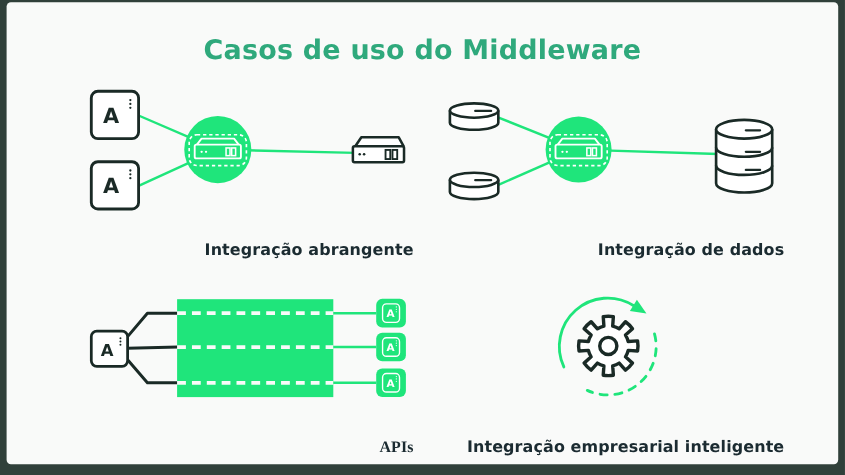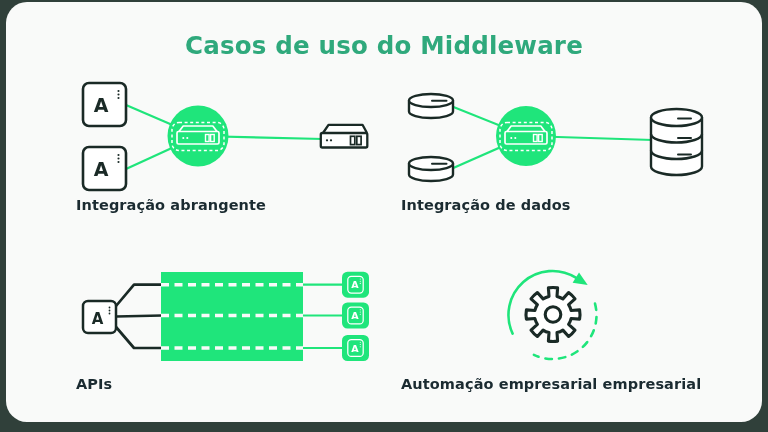--- a/index.html
+++ b/index.html
@@ -1,30 +1,30 @@
 <!DOCTYPE html>
 <html><head>
 <meta charset="utf-8">
 <style>
   html,body{margin:0;padding:0;width:768px;height:432px;overflow:hidden;
     background:#30403a;font-family:"DejaVu Sans","Liberation Sans",sans-serif;}
   .card{position:absolute;left:6px;right:6px;top:2px;bottom:10px;
-    background:#f9faf9;border-radius:21px;}
+    background:#f9faf9;border-radius:4px;}
   .title{position:absolute;left:0;right:0;top:29px;text-align:center;
     font-size:24.5px;font-weight:700;color:#2fa97c;letter-spacing:.2px;}
   .q{position:absolute;}
   .q1{left:70px;top:76px;width:300px;height:126px;}
   .q2{left:395px;top:76px;width:312px;height:126px;}
   .q3{left:70px;top:260px;width:300px;height:108px;}
   .q4{left:495px;top:258px;width:112px;height:112px;}
-  .label{position:absolute;text-align:left;font-weight:700;font-size:14.5px;
-    color:#1b2b31;letter-spacing:.1px;}
+  .label{position:absolute;text-align:right;font-weight:700;font-size:14.5px;
+    color:#1b2b31;letter-spacing:.1px;margin-top:23px;}
   .l1{left:70px;top:195px;width:300px;}
   .l2{left:395px;top:195px;width:312px;}
-  .l3{left:70px;top:374px;width:300px;}
+  .l3{left:70px;top:374px;width:300px;font-family:Liberation Serif, serif;}
   .l4{left:395px;top:374px;width:312px;}
   svg text{font-family:"DejaVu Sans","Liberation Sans",sans-serif;font-weight:bold;}
 </style>
 </head>
 <body>
 
 <div class="card">
 
   <div class="title">Casos de uso do Middleware</div>
 
@@ -142,15 +142,15 @@
       <polygon points="86.7,25.1 71.6,22.8 78,12.6" fill="#1fe57b"></polygon>
       <path d="M94,43.6 A44,44 0 0 1 32.9,94.9" fill="none" stroke="#1fe57b" stroke-width="2.6" stroke-linecap="round" stroke-dasharray="6.5,7"></path>
     </g>
     <path id="gear" d="M70.1,50.5L78.6,49.9A27,27 0 0 1 78.6,59.1L70.1,58.5A18.5,18.5 0 0 1 67.6,64.4L67.6,64.4L74.0,70.1A27,27 0 0 1 67.6,76.5L61.9,70.1A18.5,18.5 0 0 1 56.0,72.6L56.0,72.6L56.6,81.1A27,27 0 0 1 47.4,81.1L48.0,72.6A18.5,18.5 0 0 1 42.1,70.1L42.1,70.1L36.4,76.5A27,27 0 0 1 30.0,70.1L36.4,64.4A18.5,18.5 0 0 1 33.9,58.5L33.9,58.5L25.4,59.1A27,27 0 0 1 25.4,49.9L33.9,50.5A18.5,18.5 0 0 1 36.4,44.6L36.4,44.6L30.0,38.9A27,27 0 0 1 36.4,32.5L42.1,38.9A18.5,18.5 0 0 1 48.0,36.4L48.0,36.4L47.4,27.9A27,27 0 0 1 56.6,27.9L56.0,36.4A18.5,18.5 0 0 1 61.9,38.9L61.9,38.9L67.6,32.5A27,27 0 0 1 74.0,38.9L67.6,44.6A18.5,18.5 0 0 1 70.1,50.5Z" fill="#ffffff" stroke="#1a2a26" stroke-width="3.1" stroke-linejoin="round"></path>
     <circle cx="52" cy="54.5" r="7.8" fill="#ffffff" stroke="#1a2a26" stroke-width="3.1"></circle>
   </svg>
 
   <div class="label l1">Integração abrangente</div>
   <div class="label l2">Integração de dados</div>
   <div class="label l3">APIs</div>
-  <div class="label l4">Automação empresarial empresarial</div>
+  <div class="label l4">Integração empresarial inteligente</div>
 
 </div>
 
 </body></html>

